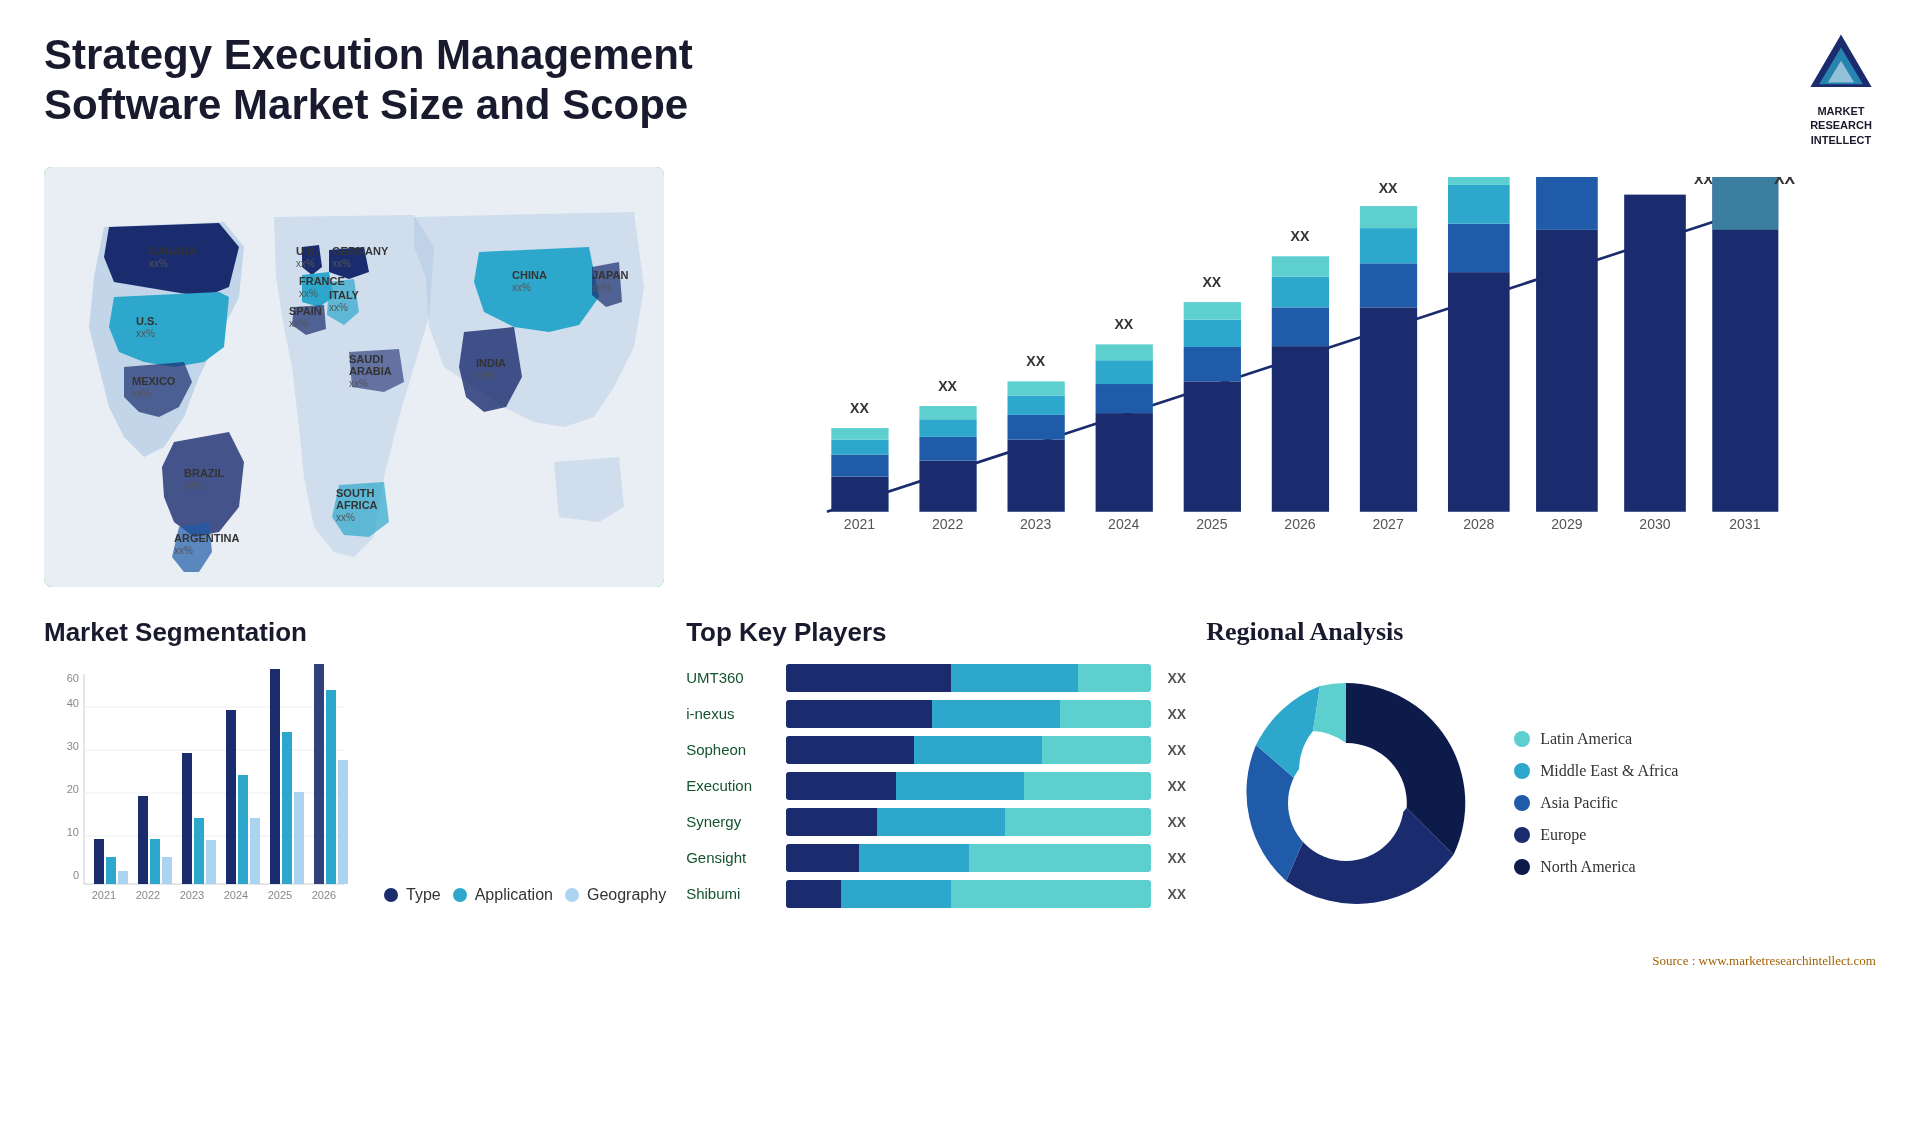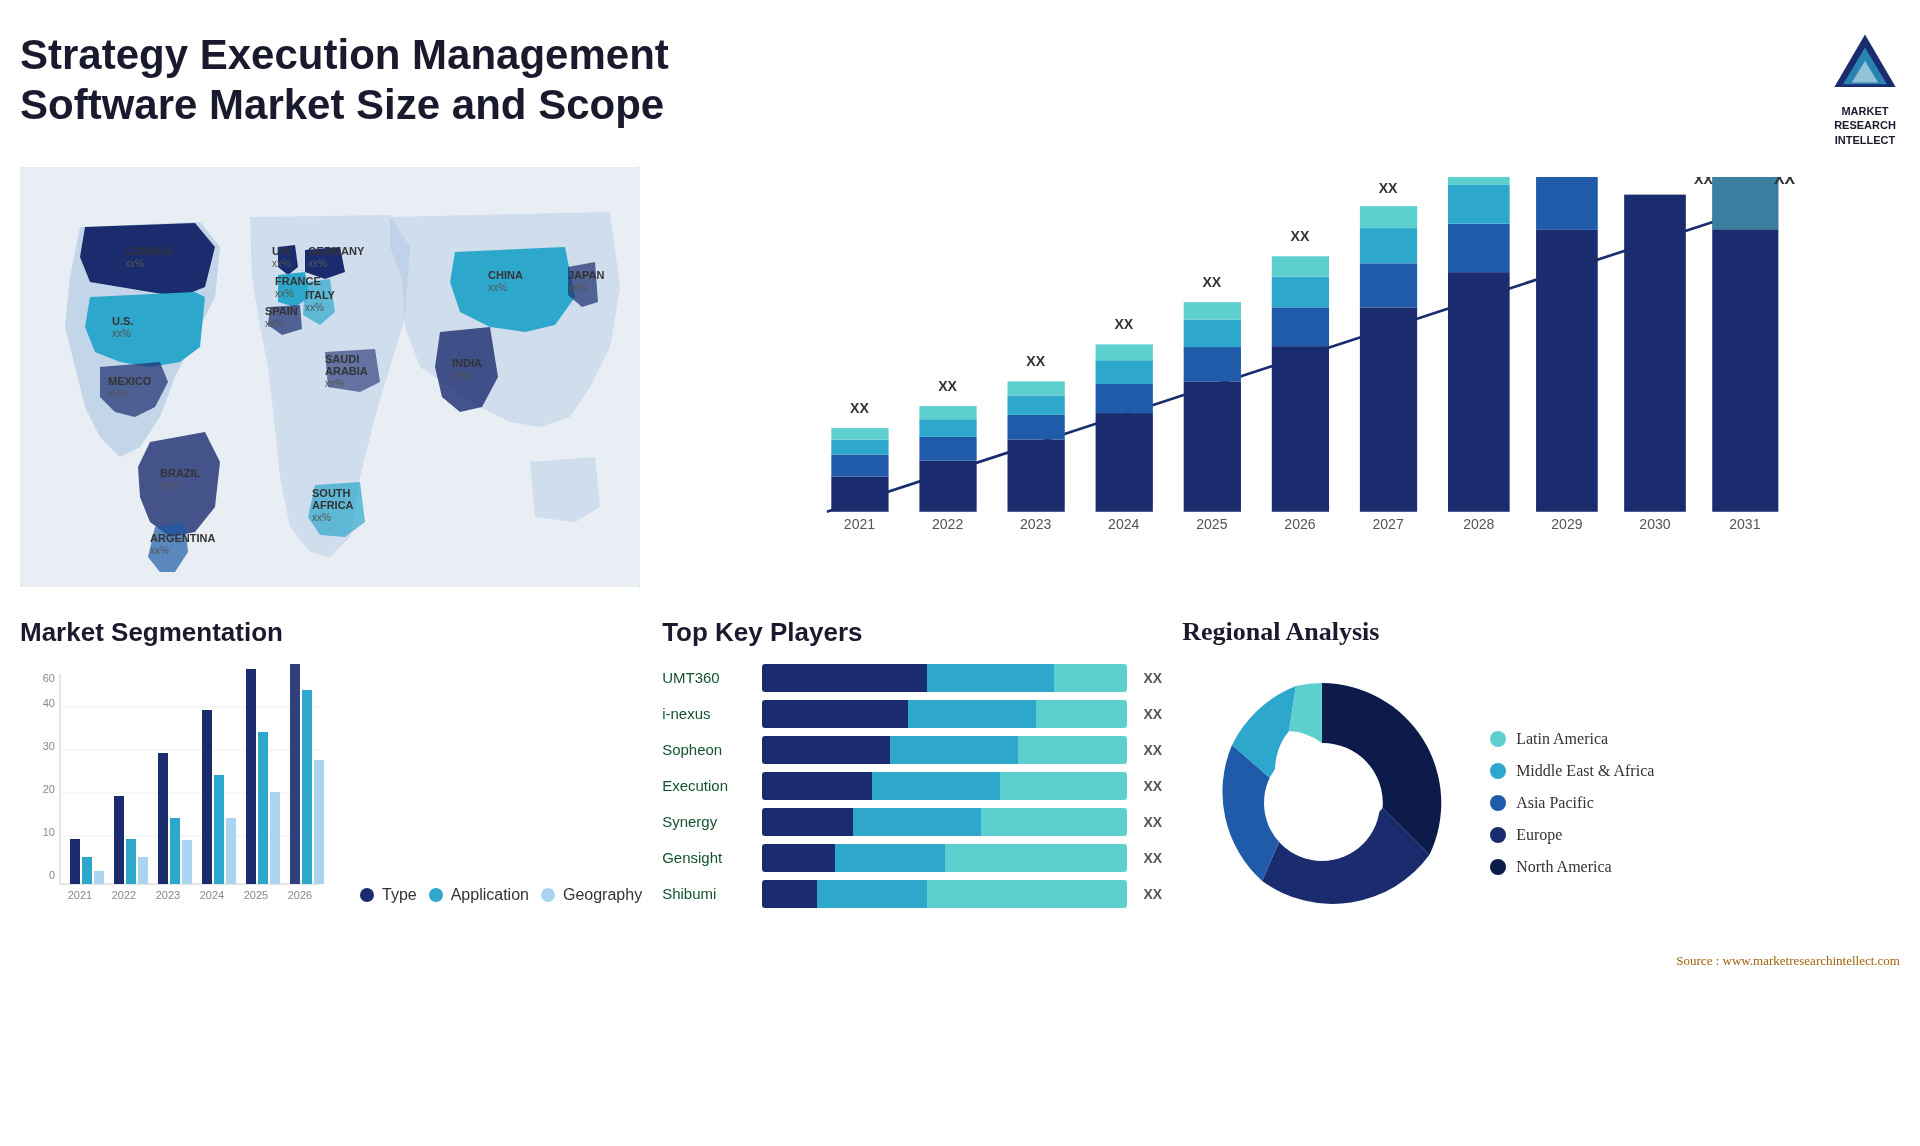--- a/index.html
+++ b/index.html
@@ -7,21 +7,21 @@
       font-family: Arial, sans-serif;
       background: #fff;
       width: 1920px;
       min-height: 1146px;
       overflow-x: hidden;
     }
     .page-wrapper {
       width: 1920px;
       min-height: 1146px;
       background: #fff;
-      padding: 30px 20px;
+      padding: 30px 44px;
     }
 
     
     .header {
       display: flex;
       justify-content: space-between;
       align-items: flex-start;
       margin-bottom: 20px;
     }
     .page-title {
@@ -52,21 +52,21 @@
     
     .top-section {
       display: flex;
       gap: 30px;
       margin-bottom: 30px;
       height: 420px;
     }
     .map-area {
       flex: 0 0 620px;
       background: #22c55e;
-      border-radius: 2px;
+      border-radius: 8px;
       position: relative;
       overflow: hidden;
     }
 
     
     .bar-chart-area {
       flex: 1;
       position: relative;
       padding: 10px 20px 40px 20px;
     }

